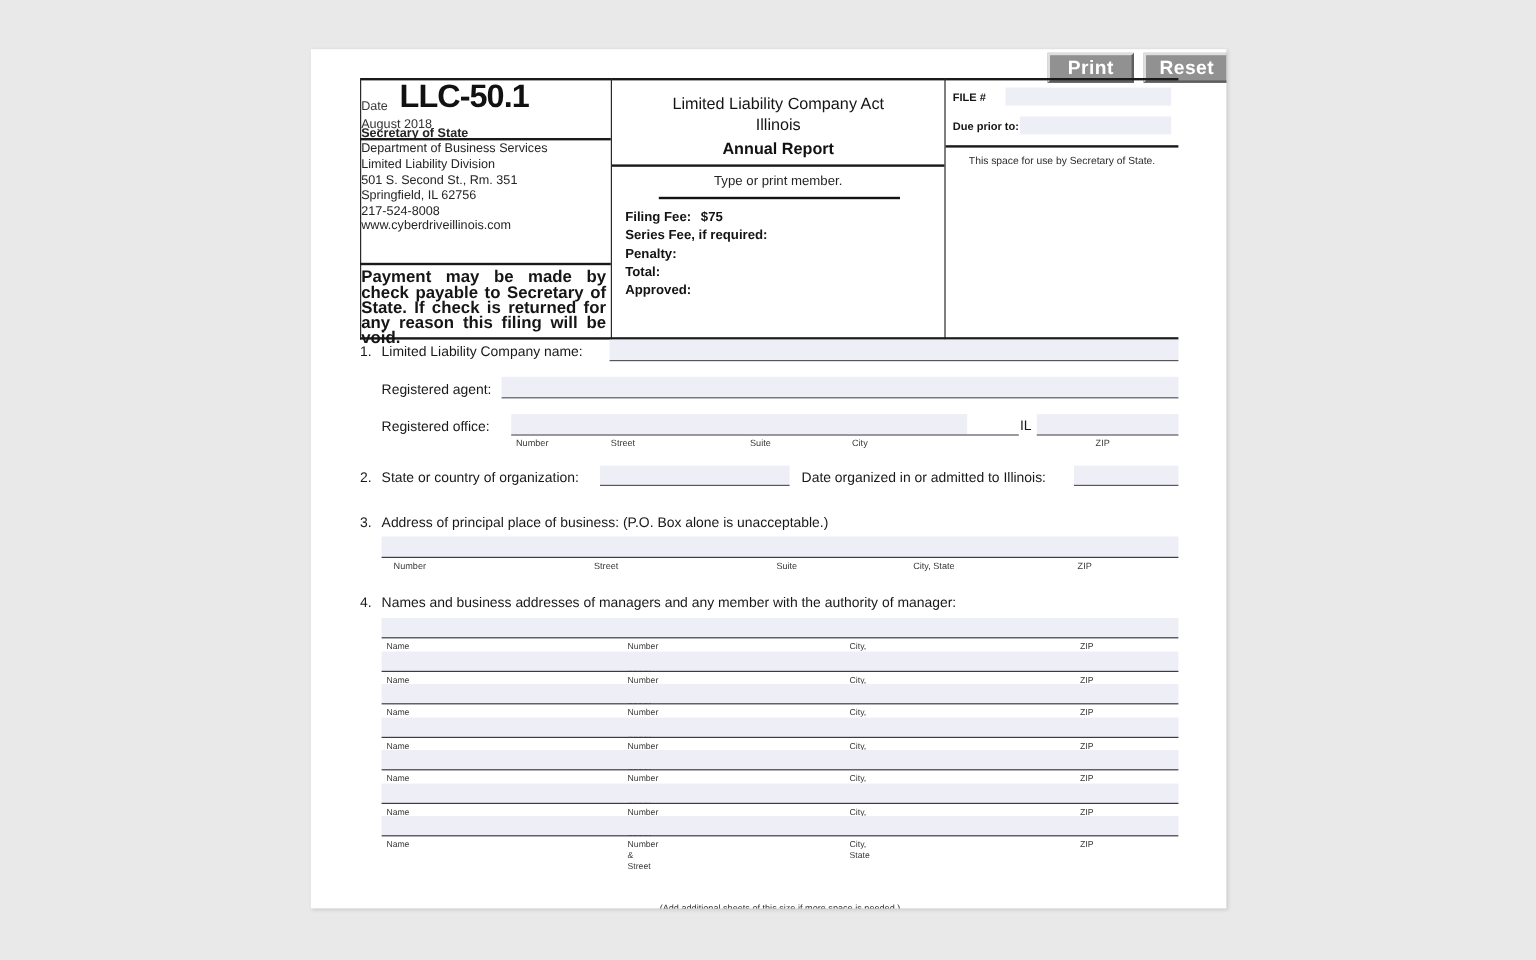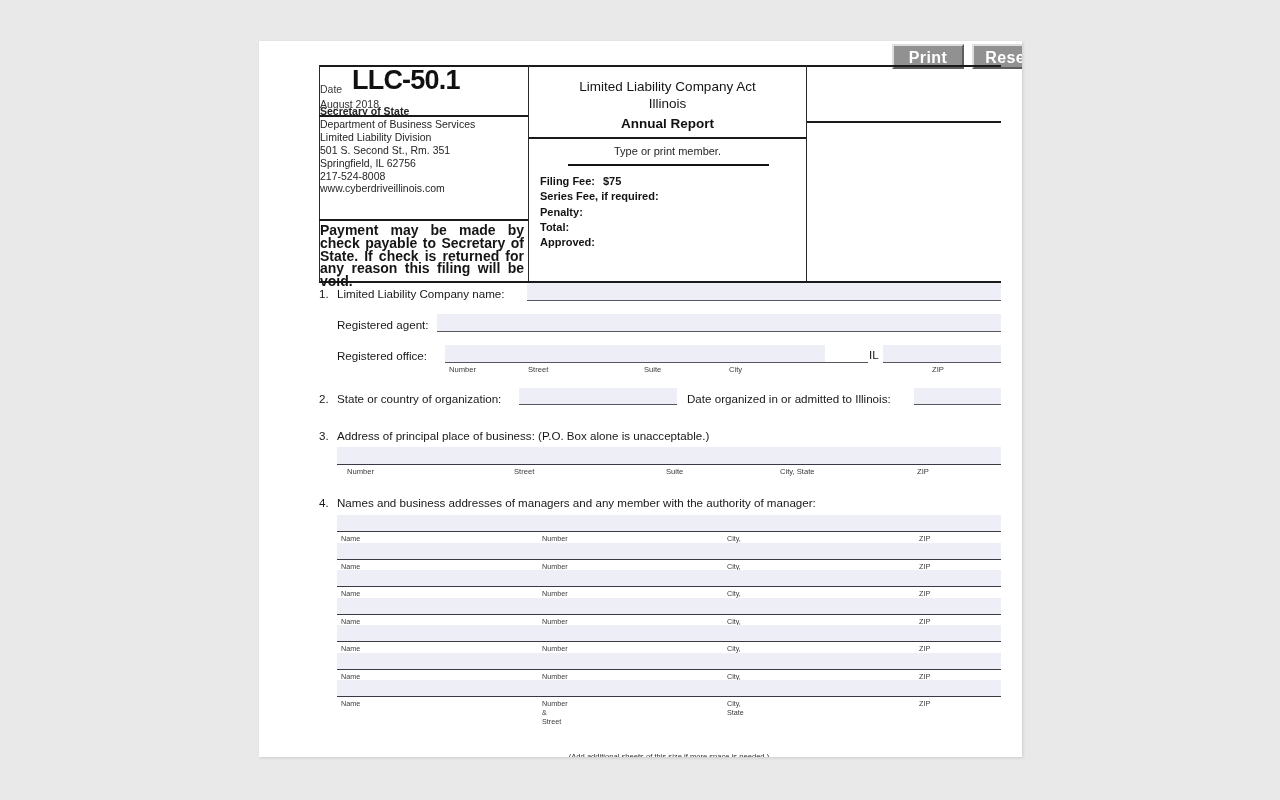--- a/index.html
+++ b/index.html
@@ -27,21 +27,20 @@
     overflow: hidden;
   }
 
   .doc {
     position: absolute;
     left: 41px;
     top: 0px;
     width: 682px;
     height: 520px;
     color: #1b1b1b;
-    margin-left: 19px;
   }
 
   
   #toolbar {
     position: absolute;
     left: 573px;
     top: 3px;
     width: 150px;
     height: 28px;
   }
@@ -331,20 +330,29 @@
           </div>
           <div>
             <span>Total:</span><span class="amt"></span>
           </div>
           <div>
             <span>Approved:</span><span class="amt"></span>
           </div>
         </div>
       </div>
 
+      <div id="hdr-right">
+        <span class="file-lbl">FILE #</span>
+        <input class="fld" style="left: 50px; top: 8px; width: 138px; height: 15px;" value="">
+
+        <span class="due-lbl">Due prior to:</span>
+        <input class="fld" style="left: 62px; top: 32px; width: 126px; height: 15px;" value="">
+
+        <div class="sos-space">This space for use by Secretary of State.</div>
+      </div>
     </div>
 
     <div id="body-area">
 
       <span class="num" style="left:0px;   top:0px;">1.</span>
       <span class="itxt" style="left:18px;  top:0px;text-align:right;">Limited Liability Company name:</span>
       <input class="fld" style="left: 208px; top: -4px; width: 474px; height: 17px;" value="">
       <div class="rule" style="left:208px; top:13px; width:474px;"></div>
 
       <span class="itxt" style="left:18px;  top:31px;">Registered agent:</span>

